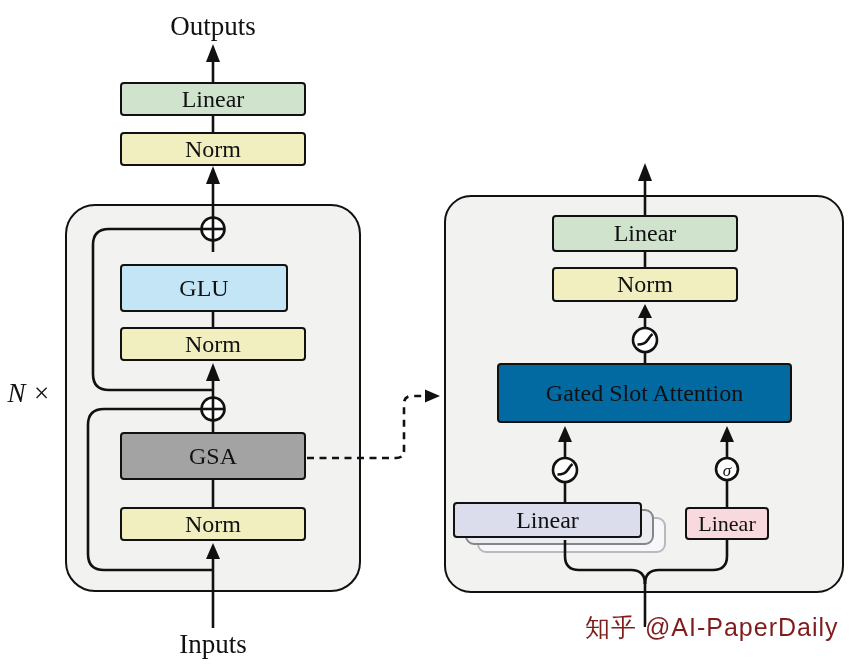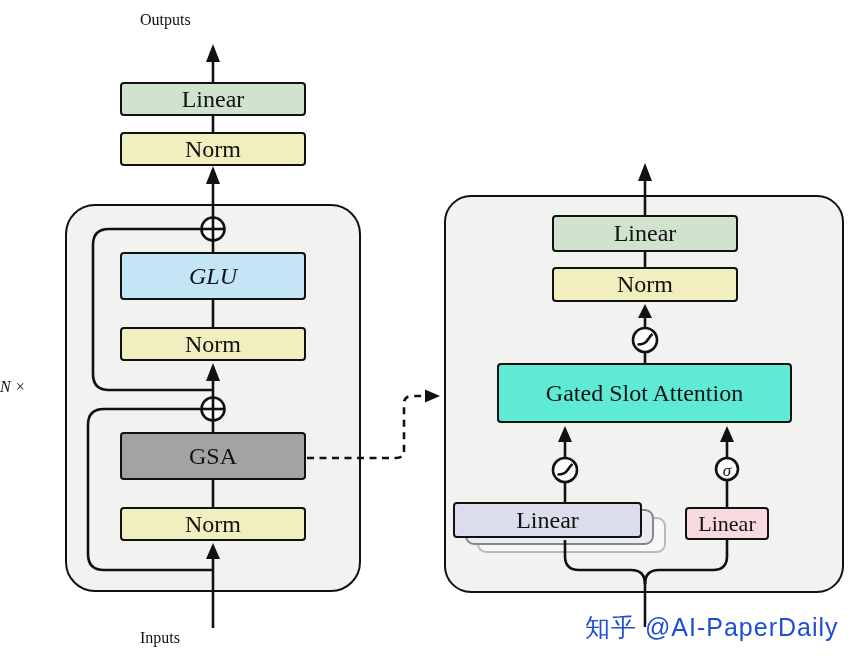--- a/index.html
+++ b/index.html
@@ -3,21 +3,21 @@
 <meta charset="utf-8">
 <style>
   html,body{margin:0;padding:0;background:#fff;}
   .canvas{position:relative;width:852px;height:666px;background:#ffffff;overflow:hidden;
           font-family:"Liberation Serif","DejaVu Serif",serif;color:#111;}
   .container{position:absolute;border:2.8px solid #111;border-radius:30px;box-sizing:border-box;}
   .svg-layer{position:absolute;left:0;top:0;width:852px;height:666px;z-index:3;}
   .ghost{position:absolute;border-radius:9px;box-sizing:border-box;z-index:2;}
   .box{position:absolute;border:2.6px solid #111;border-radius:4px;box-sizing:border-box;
        display:flex;align-items:center;justify-content:center;font-size:24px;z-index:4;}
-  .label{position:absolute;font-size:16px;z-index:5;}
+  .label{position:absolute;text-align:center;font-size:27px;z-index:5;}
   .repeat{font-style:italic;}
   .watermark{position:absolute;z-index:6;font-family:"Liberation Sans","DejaVu Sans",sans-serif;
              font-size:25px;letter-spacing:1px;text-shadow:1px 1px 0 #ffffff,-1px -1px 0 #ffffff;}
   svg line,svg path{stroke:#111;stroke-width:2.6;fill:none;}
   svg polygon{fill:#111;stroke:none;}
   svg .node-circle{fill:#ffffff;stroke:#111;stroke-width:2.6;}
   svg .dashed{stroke-dasharray:7 5.5;}
   svg text{font-family:"Liberation Serif","DejaVu Serif",serif;}
 </style>
 </head>
@@ -94,30 +94,30 @@
     </g>
     <line x1="727" y1="480" x2="727" y2="507"></line>
 
     <path d="M 565 540 L 565 556 Q 565 570 579 570 L 631 570 Q 645 570 645 584"></path>
     <path d="M 727 540 L 727 556 Q 727 570 713 570 L 659 570 Q 645 570 645 584"></path>
     <line x1="645" y1="578" x2="645" y2="627"></line>
   </svg>
 
   <div class="box" style="left: 120px; top: 82px; width: 186px; height: 34px; background-color: rgb(207, 227, 205);">Linear</div>
   <div class="box" style="left: 120px; top: 132px; width: 186px; height: 34px; background-color: rgb(241, 239, 192);">Norm</div>
-  <div class="box" style="left: 120px; top: 252px; width: 186px; height: 48px; background-color: rgb(195, 229, 246); font-style: italic;">GLU</div>
+  <div class="box" style="left: 120px; top: 264px; width: 168px; height: 48px; background-color: rgb(195, 229, 246);">GLU</div>
   <div class="box" style="left: 120px; top: 327px; width: 186px; height: 34px; background-color: rgb(241, 239, 192);">Norm</div>
   <div class="box" style="left: 120px; top: 432px; width: 186px; height: 48px; background-color: #a3a3a3;">GSA</div>
   <div class="box" style="left: 120px; top: 507px; width: 186px; height: 34px; background-color: rgb(241, 239, 192);">Norm</div>
 
   <div class="box" style="left: 552px; top: 215px; width: 186px; height: 37px; background-color: rgb(207, 227, 205);">Linear</div>
   <div class="box" style="left: 552px; top: 267px; width: 186px; height: 35px; background-color: rgb(241, 239, 192);">Norm</div>
-  <div class="box" style="left: 497px; top: 363px; width: 295px; height: 60px; background-color: #5eead4;">Gated Slot Attention</div>
+  <div class="box" style="left: 497px; top: 363px; width: 295px; height: 60px; background-color: #0369a1;">Gated Slot Attention</div>
   <div class="box" style="left: 453px; top: 502px; width: 189px; height: 36px; background-color: rgb(220, 221, 236);">Linear</div>
   <div class="box" style="left: 685px; top: 507px; width: 84px; height: 33px; font-size: 22px; background-color: rgb(248, 217, 221);">Linear</div>
 
   <div class="label" style="left:140px;top:11px;width:146px;">Outputs</div>
   <div class="label" style="left:140px;top:629px;width:146px;">Inputs</div>
   <div class="label repeat" style="left:0px;top:378px;width:58px;">N ×</div>
 
-  <div class="watermark" style="left: 585px; top: 611px; color: #1d4ed8;">知乎 @AI-PaperDaily</div>
+  <div class="watermark" style="left: 585px; top: 611px; color: #7f1d1d;">知乎 @AI-PaperDaily</div>
 
 </div>
 
 </body></html>

